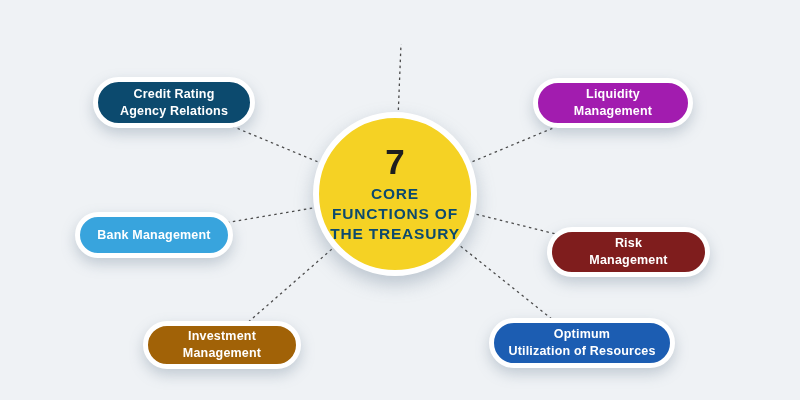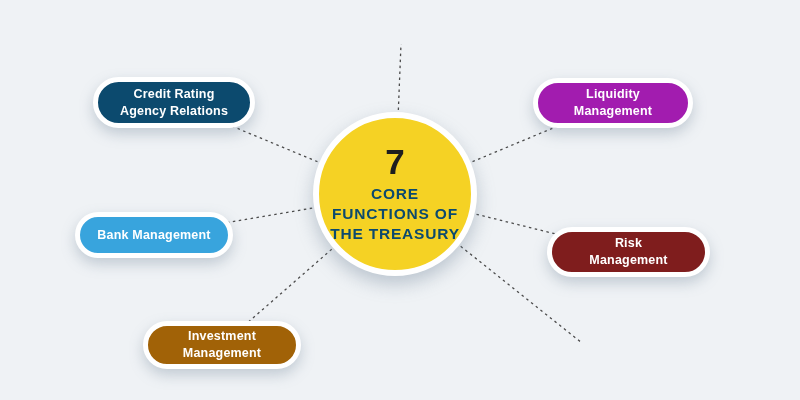--- a/index.html
+++ b/index.html
@@ -120,14 +120,18 @@
   <div class="pill p-risk" style="background-color: #7f1d1d;">
     <span>Risk
 Management</span>
   </div>
 
   <div class="pill p-investment" style="background-color: #a16207;">
     <span>Investment
 Management</span>
   </div>
 
+  <div class="pill p-optimum" style="background-color: rgb(28, 93, 178);">
+    <span>Optimum
+Utilization of Resources</span>
+  </div>
 
 </div>
 
 </body></html>

